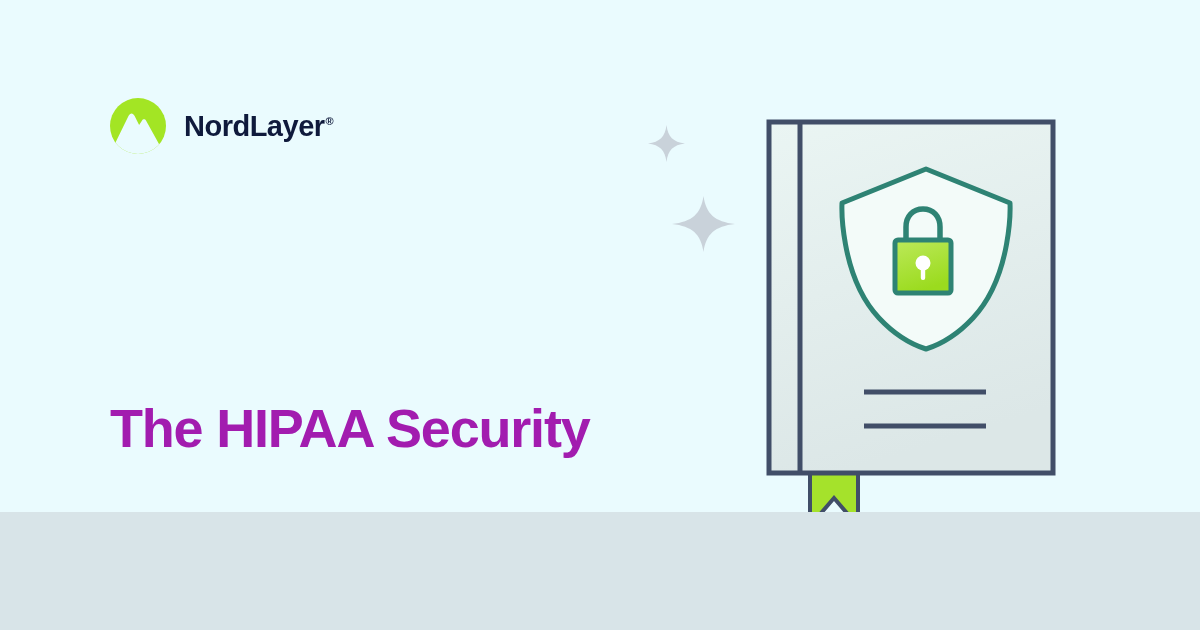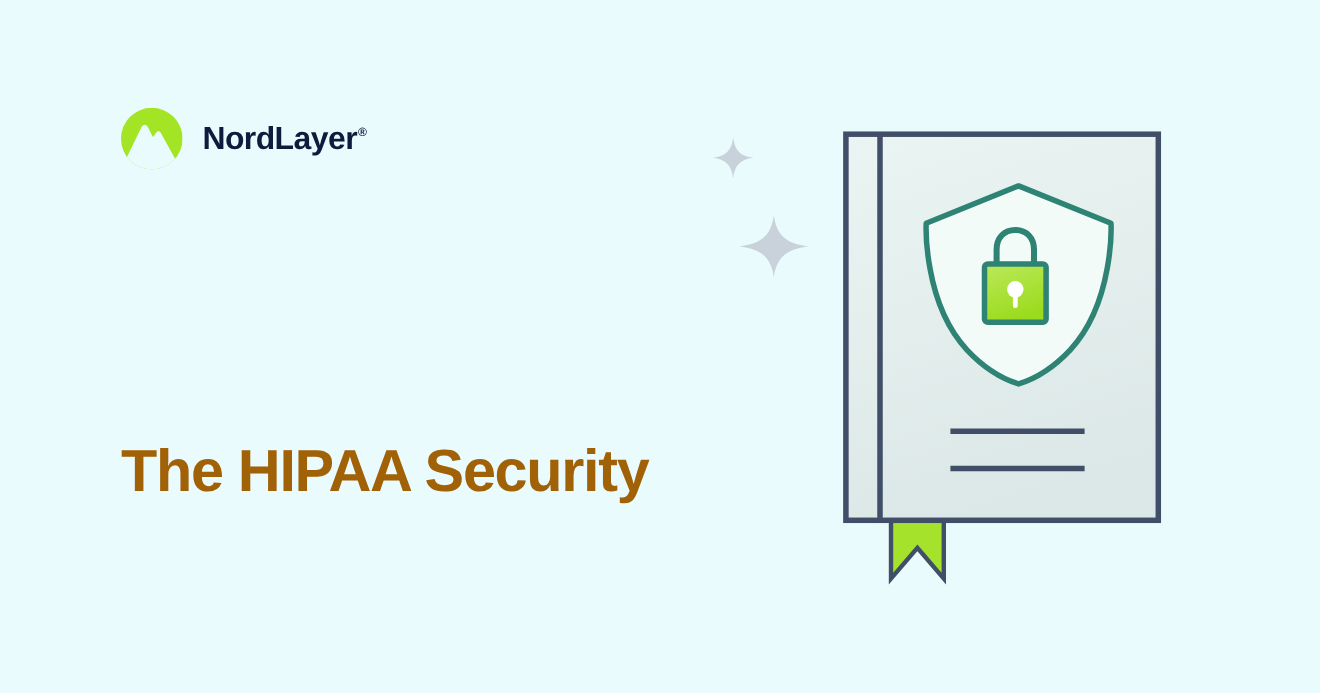--- a/index.html
+++ b/index.html
@@ -4,21 +4,21 @@
 <style>
   html, body {
     margin: 0;
     padding: 0;
     background: #d8e4e8;
     font-family: "Liberation Sans", sans-serif;
   }
   .canvas {
     position: relative;
     width: 1200px;
-    height: 630px;
+    height: 512px;
     background: #EAFBFE;
     overflow: hidden;
   }
 
   
   .logo {
     position: absolute;
     left: 110px;
     top: 98px;
     display: flex;
@@ -47,21 +47,21 @@
   
   .headline {
     position: absolute;
     left: 110px;
     top: 392px;
     margin: 0;
     font-size: 54px;
     line-height: 72px;
     font-weight: 700;
     letter-spacing: -1.2px;
-    color: #a16207;
+    color: #a21caf;
   }
   .headline span { display: block; }
 
   
   .sparkles {
     position: absolute;
     left: 644px;
     top: 120px;
     width: 95px;
     height: 135px;

